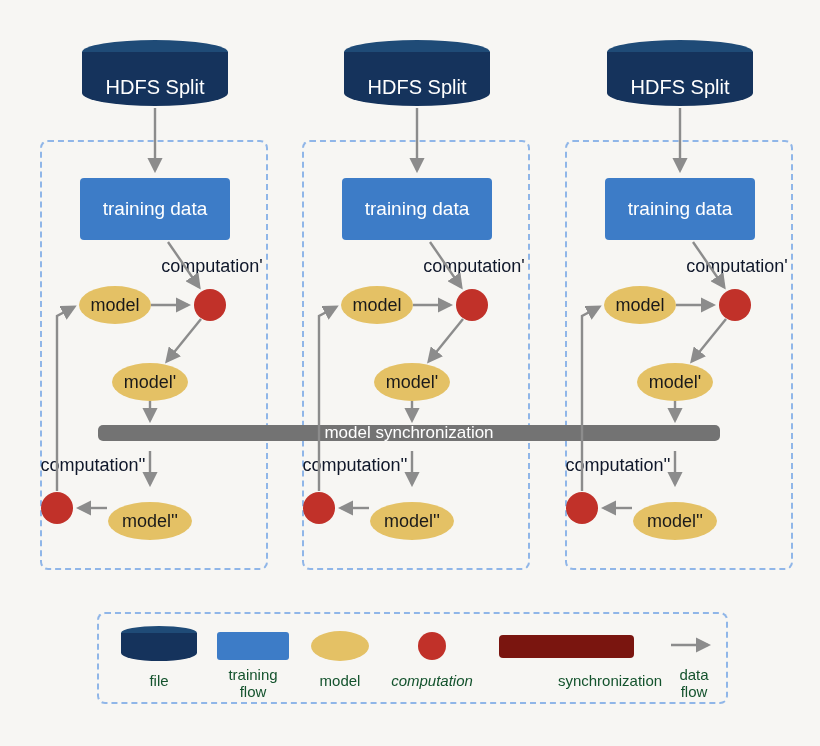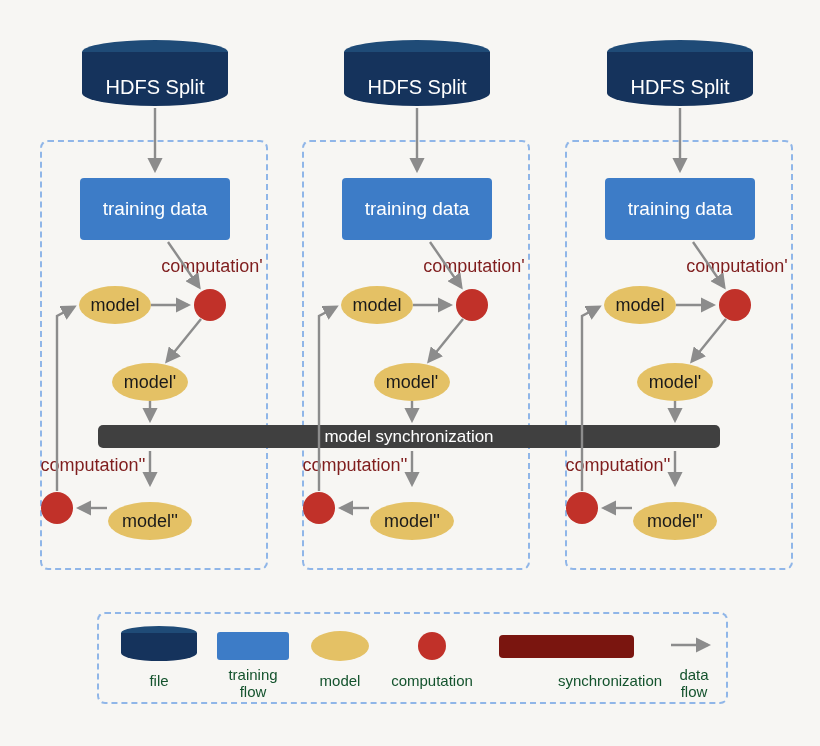--- a/index.html
+++ b/index.html
@@ -38,28 +38,28 @@
   .model-e  { left:39px; top:286px; width:72px; height:38px; }
   .model1-e { left:72px; top:363px; width:76px; height:38px; }
   .model2-e { left:68px; top:502px; width:84px; height:38px; }
 
   .circle { position:absolute; width:32px; height:32px; border-radius:50%; background:#c13129; z-index:3; }
   .comp1-circle { left:154px; top:289px; }
   .comp2-circle { left:1px; top:492px; }
 
   .flow-label {
     position:absolute; transform:translateX(-50%); white-space:nowrap;
-    color:#7f1d1d; font-size:18px; z-index:4;
+    color:#0f172a; font-size:18px; z-index:4;
   }
   .computation1 { left:172px; top:256px; }
   .computation2 { left:53px;  top:455px; }
 
   .sync-bar {
-    position:absolute; left:98px; top:425px; width:622px; height:23px;
-    background:#404040; border-radius:5px; z-index:2;
+    position:absolute; left:98px; top:425px; width:622px; height:16px;
+    background:#737373; border-radius:5px; z-index:2;
     display:flex; align-items:center; justify-content:center;
     color:#fff; font-size:17px;
   }
 
   .arrows { position:absolute; left:0; top:0; width:820px; height:746px; z-index:6; pointer-events:none; }
 
   .legend {
     position:absolute; left:97px; top:612px; width:631px; height:92px;
     border:2px dashed #90b6e8; border-radius:8px; z-index:1;
   }
@@ -71,21 +71,21 @@
   .legend-ellipse { position:absolute; left:212px; top:17px; width:58px; height:30px; border-radius:50%; background:#e4c165; }
   .legend-circle { position:absolute; left:319px; top:18px; width:28px; height:28px; border-radius:50%; background:#c13129; }
   .legend-bar { position:absolute; left:400px; top:21px; width:135px; height:23px; background:#7a150f; border-radius:4px; }
   .legend-label {
     position:absolute; transform:translateX(-50%); text-align:center;
     color:#14532d; font-size:15px; line-height:17px; white-space:pre-line;
   }
   .file-label  { left:60px;  top:58px; }
   .td-label    { left:154px; top:52px; }
   .model-label { left:241px; top:58px; }
-  .comp-label  { left:333px; top:58px; }
+  .comp-label  { left:333px; top:58px;font-style:italic; }
   .sync-label  { left:467px; top:58px;margin-left:44px; }
   .dflow-label { left:595px; top:52px; }
 </style>
 </head>
 <body>
 
 <div class="canvas">
 
   <div class="column col-0">
     <div class="dashed-box"></div>

